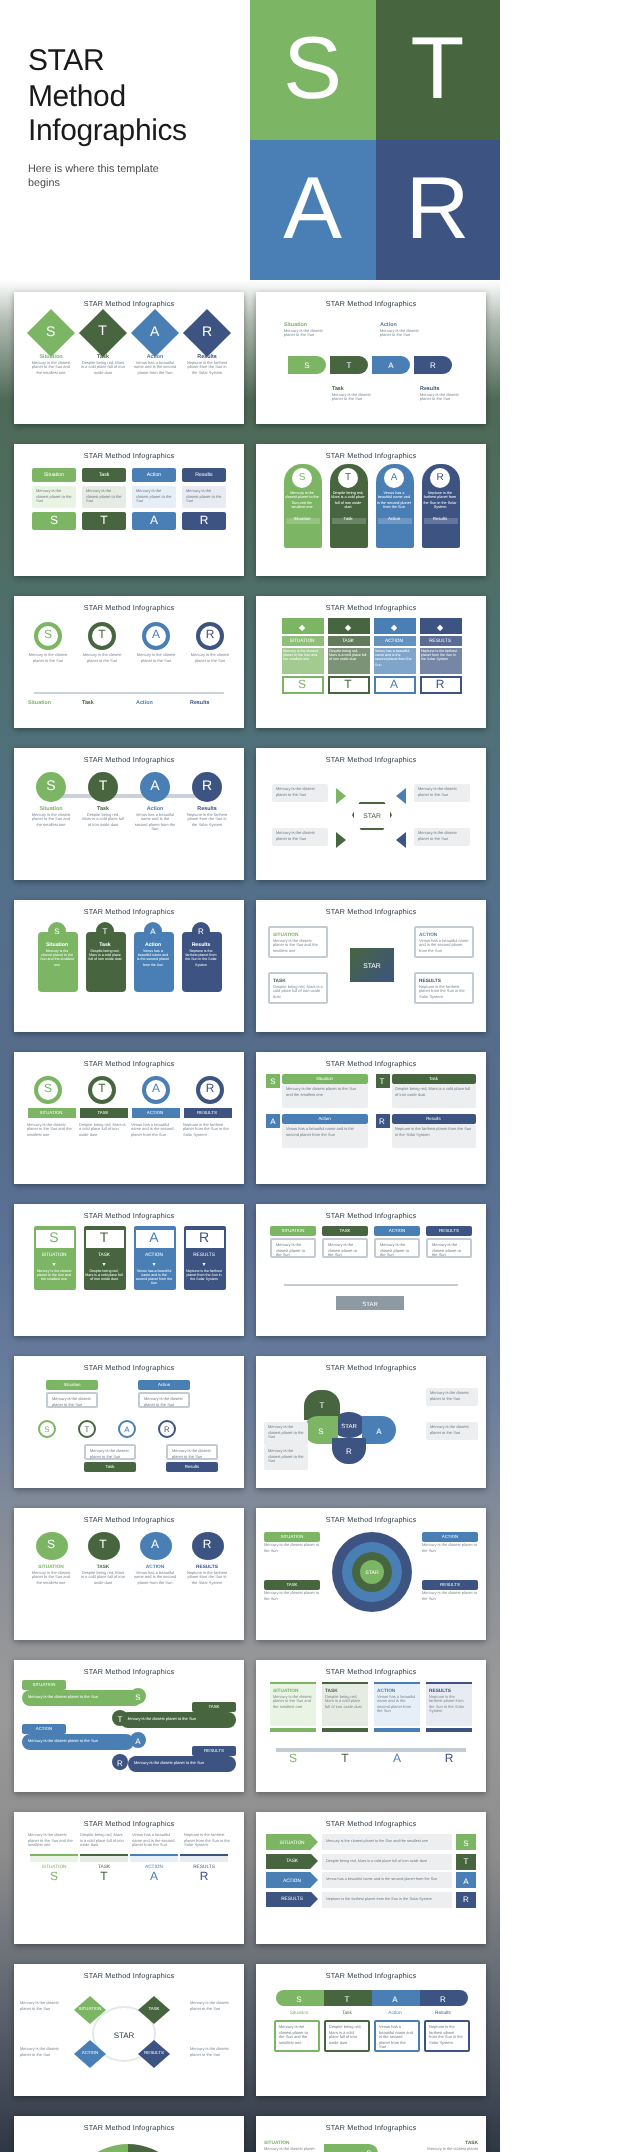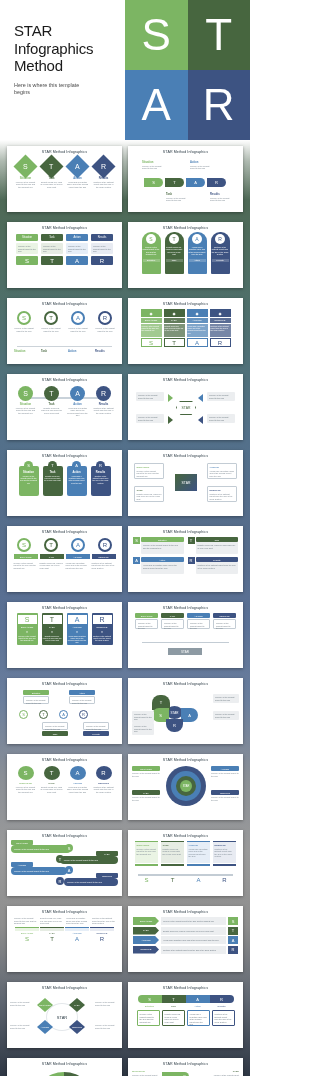--- a/index.html
+++ b/index.html
@@ -66,22 +66,22 @@
   .hexg { width:20px;height:17px; background:#47663f; clip-path:polygon(25% 0,75% 0,100% 50%,75% 100%,25% 100%,0 50%); display:flex;align-items:center;justify-content:center;color:#fff;font-size:3.4px; }
   .box { border:0.4px solid #c3ccd4; border-radius:1px; }
 </style>
 </head>
 <body>
 
 <div id="hero">
   <div id="hero-text">
     <div id="hero-title">
       <div>STAR</div>
+      <div>Method</div>
       <div>Infographics</div>
-      <div>Method</div>
     </div>
     <div id="hero-sub">Here is where this template begins</div>
   </div>
   <div id="hero-grid">
     <div class="q s">S</div>
     <div class="q t">T</div>
     <div class="q a">A</div>
     <div class="q r">R</div>
   </div>
 </div>

